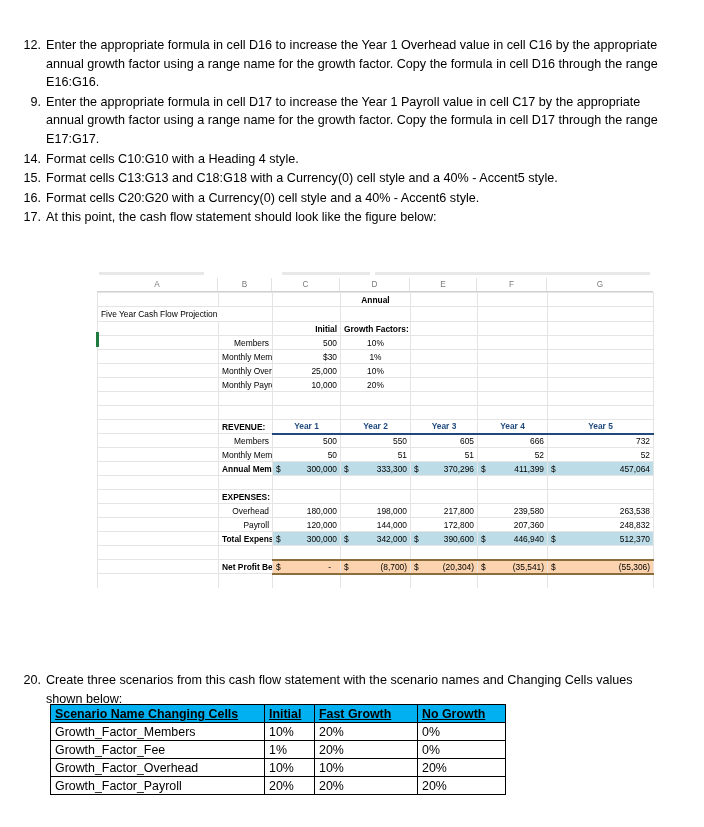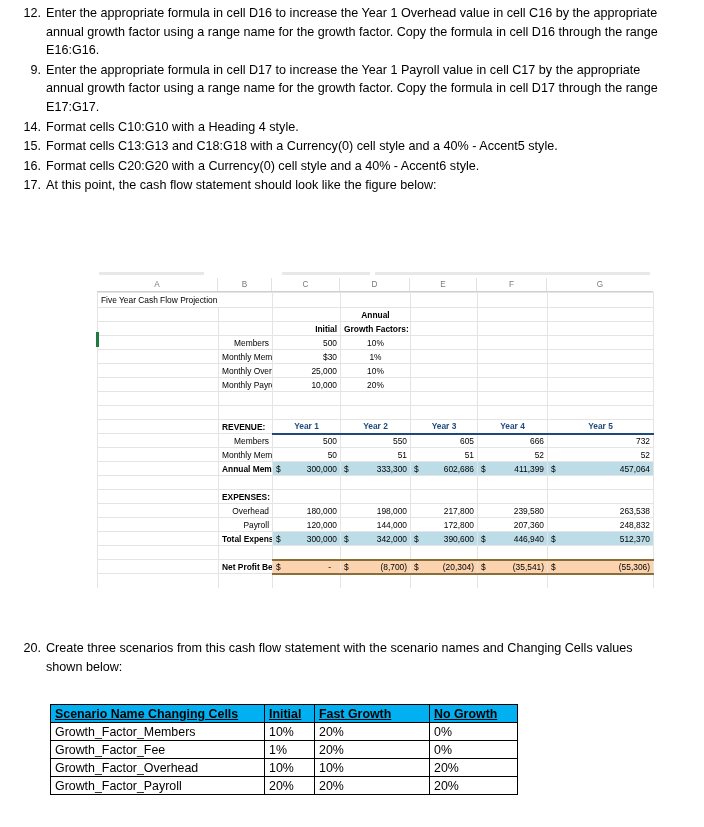--- a/index.html
+++ b/index.html
@@ -12,20 +12,21 @@
     height: 827px;
     font-family: "Liberation Sans", sans-serif;
     color: #000;
     position: relative;
     overflow: hidden;
   }
 
   
   .instructions {
     padding: 4px 30px 0 22px;
+    margin-top: 32px;
   }
   .instr-item {
     display: flex;
     align-items: flex-start;
     font-size: 12.6px;
     line-height: 18.6px;
     margin-bottom: 1px;
   }
   .instr-num {
     width: 24px;
@@ -142,21 +143,21 @@
   table.scenario thead th {
     background: #00B0F0;
     font-weight: bold;
   }
   table.scenario thead th span {
     text-decoration: underline;
     text-align: right;
   }
   .col-name { width: 214px; }
   .col-init { width: 50px; }
-  .col-fast { width: 115px; }
+  .col-fast { width: 103px; }
   .col-nogrow { width: 88px; }
 </style>
 </head>
 <body>
 
 <div class="instructions">
   <div class="instr-item">
     <span class="instr-num">12.</span>
     <span class="instr-text">Enter the appropriate formula in cell D16 to increase the Year 1 Overhead value in cell C16 by the appropriate annual growth factor using a range name for the growth factor. Copy the formula in cell D16 through the range E16:G16.</span>
   </div>
@@ -210,41 +211,41 @@
           <col style="width:68px">
         <col style="width:70px">
           <col style="width:67px">
           <col style="width:70px">
           <col style="width:106px">
       </colgroup>
       <tbody>
 
 
       <tr>
+        <td></td>
+        <td></td>
+        <td></td>
+        <td class="c b">Annual</td>
+        <td></td>
+        <td></td>
+        <td></td>
+      </tr>
+
+      <tr>
         <td class="l subtitle-cell" colspan="2">Five Year Cash Flow Projection</td>
         <td class="subtitle-cell"></td>
         <td class="subtitle-cell"></td>
         <td class="subtitle-cell"></td>
         <td class="subtitle-cell"></td>
         <td class="subtitle-cell"></td>
       </tr>
 
       <tr>
         <td></td>
         <td></td>
-        <td></td>
-        <td class="c b">Annual</td>
-        <td></td>
-        <td></td>
-        <td></td>
-      </tr>
-
-      <tr>
-        <td></td>
-        <td></td>
         <td class="r b">Initial</td>
         <td class="c b">Growth Factors:</td>
         <td></td>
         <td></td>
         <td></td>
       </tr>
 
       <tr>
         <td></td>
         <td class="r">Members</td>
@@ -342,21 +343,21 @@
         </td>
         <td class="blue-fill">
           <div style="display:flex;justify-content:space-between;">
             <span>$</span>
             <span>333,300</span>
           </div>
         </td>
         <td class="blue-fill">
           <div style="display:flex;justify-content:space-between;">
             <span>$</span>
-            <span>602,686</span>
+            <span>370,296</span>
           </div>
         </td>
         <td class="blue-fill">
           <div style="display:flex;justify-content:space-between;">
             <span>$</span>
             <span>411,399</span>
           </div>
         </td>
         <td class="blue-fill">
           <div style="display:flex;justify-content:space-between;">

